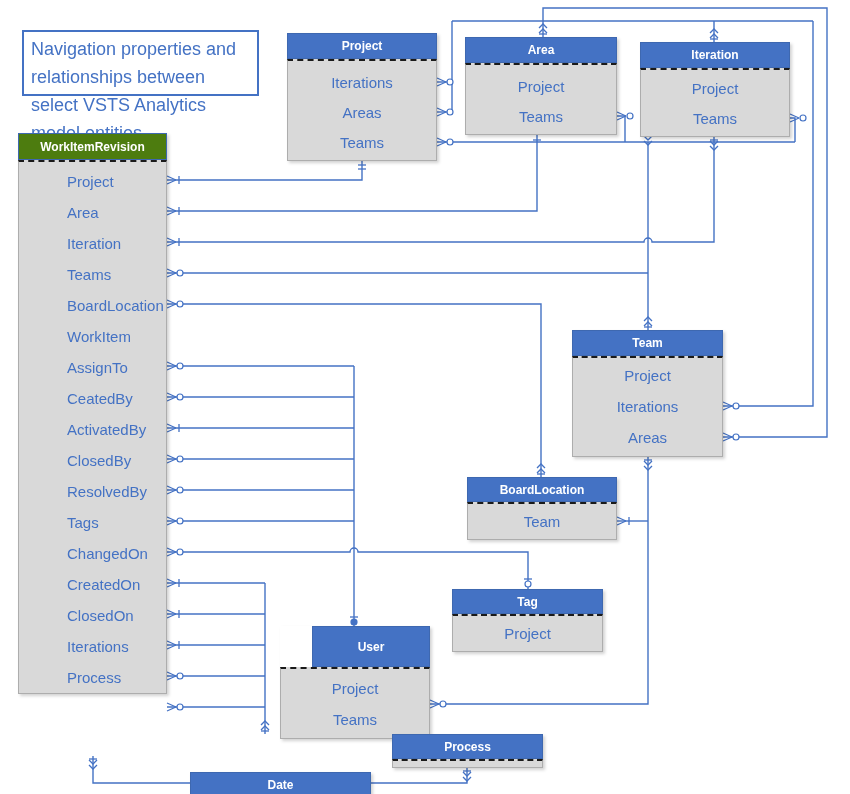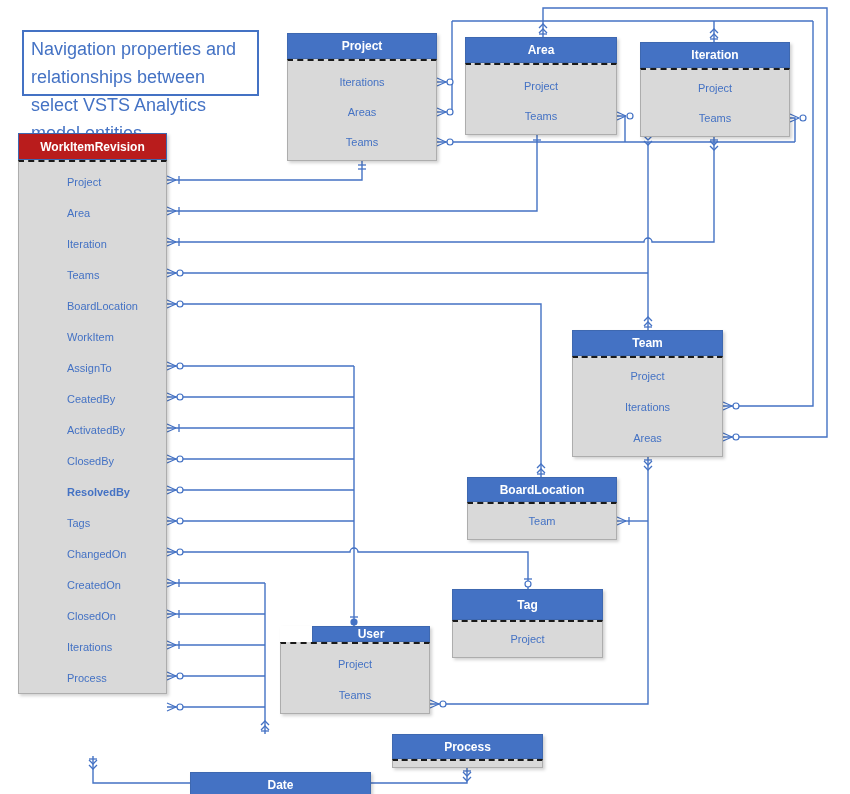--- a/index.html
+++ b/index.html
@@ -9,21 +9,21 @@
   #title-box{position:absolute;left:22px;top:30px;width:237px;height:66px;
              box-sizing:border-box;border:2px solid #4472C4;background:#ffffff;
              color:#4472C4;font-size:18px;line-height:1.55;padding:4px 7px;}
   .entity{position:absolute;box-sizing:border-box;
           box-shadow:2px 2px 3px rgba(0,0,0,0.18);}
   .ehead{box-sizing:border-box;background:#4472C4;border:1px solid #3E68B0;
          color:#ffffff;font-weight:bold;font-size:12px;
          display:flex;align-items:center;justify-content:center;}
   .ebody{box-sizing:border-box;background:#D9D9D9;border:1px solid #ADADAD;
          border-top:2px dashed #1a1a1a;}
-  .erow{box-sizing:border-box;color:#4472C4;font-size:11px;
+  .erow{box-sizing:border-box;color:#4472C4;font-size:15px;
         display:flex;align-items:center;justify-content:center;white-space:nowrap;}
   .erow.left{justify-content:flex-start;padding-left:48px;}
 </style>
 </head>
 <body>
 
 <div id="diagram">
   <svg id="wires" width="850" height="794" viewBox="0 0 850 794">
       <path d="M167,180 H362 V161" fill="none" stroke="#4472C4" stroke-width="1.4"></path>
       <path d="M167,211 H537 V135" fill="none" stroke="#4472C4" stroke-width="1.4"></path>
@@ -170,33 +170,33 @@
       <line x1="463" y1="771" x2="471" y2="771" stroke="#4472C4" stroke-width="1.3"></line>
       <path d="M463,772 L467,776 L471,772" fill="none" stroke="#4472C4" stroke-width="1.3"></path>
       <path d="M463,777 L467,781 L471,777" fill="none" stroke="#4472C4" stroke-width="1.3"></path>
       <line x1="644" y1="135" x2="652" y2="135" stroke="#4472C4" stroke-width="1.3"></line>
       <path d="M644,136 L648,140 L652,136" fill="none" stroke="#4472C4" stroke-width="1.3"></path>
       <path d="M644,141 L648,145 L652,141" fill="none" stroke="#4472C4" stroke-width="1.3"></path>
     </svg>
   <div id="title-box">Navigation properties and relationships between select VSTS Analytics model entities</div>
   <div id="entities">
       <div class="entity" style="left: 18px; top: 133px; width: 149px;">
-        <div class="ehead" style="height: 27px; background: #b91c1c; color: rgb(255, 255, 255);">WorkItemRevision</div>
+        <div class="ehead" style="height: 27px; background: #4d7c0f; color: rgb(255, 255, 255);">WorkItemRevision</div>
         <div class="ebody" style="background: rgb(217, 217, 217); padding-top: 4px; padding-bottom: 0px;">
           <div class="erow left" style="height: 31px; color: rgb(68, 114, 196);">Project</div>
           <div class="erow left" style="height: 31px; color: rgb(68, 114, 196);">Area</div>
           <div class="erow left" style="height: 31px; color: rgb(68, 114, 196);">Iteration</div>
           <div class="erow left" style="height: 31px; color: rgb(68, 114, 196);">Teams</div>
           <div class="erow left" style="height: 31px; color: rgb(68, 114, 196);">BoardLocation</div>
           <div class="erow left" style="height: 31px; color: rgb(68, 114, 196); text-align: right;">WorkItem</div>
           <div class="erow left" style="height: 31px; color: rgb(68, 114, 196);">AssignTo</div>
           <div class="erow left" style="height: 31px; color: rgb(68, 114, 196); text-align: center;">CeatedBy</div>
           <div class="erow left" style="height: 31px; color: rgb(68, 114, 196);">ActivatedBy</div>
           <div class="erow left" style="height: 31px; color: rgb(68, 114, 196);">ClosedBy</div>
-          <div class="erow left" style="height: 31px; color: rgb(68, 114, 196); font-weight: bold;">ResolvedBy</div>
+          <div class="erow left" style="height: 31px; color: rgb(68, 114, 196);">ResolvedBy</div>
           <div class="erow left" style="height: 31px; color: rgb(68, 114, 196);">Tags</div>
           <div class="erow left" style="height: 31px; color: rgb(68, 114, 196);">ChangedOn</div>
           <div class="erow left" style="height: 31px; color: rgb(68, 114, 196);">CreatedOn</div>
           <div class="erow left" style="height: 31px; color: rgb(68, 114, 196);">ClosedOn</div>
           <div class="erow left" style="height: 31px; color: rgb(68, 114, 196);">Iterations</div>
           <div class="erow left" style="height: 31px; color: rgb(68, 114, 196);">Process</div>
         </div>
       </div>
       <div class="entity" style="left: 287px; top: 33px; width: 150px;">
         <div class="ehead" style="height: 26px; background: rgb(68, 114, 196); color: rgb(255, 255, 255);">Project</div>
@@ -228,27 +228,27 @@
           <div class="erow" style="height: 31px; color: rgb(68, 114, 196);">Areas</div>
         </div>
       </div>
       <div class="entity" style="left: 467px; top: 477px; width: 150px;">
         <div class="ehead" style="height: 25px; background: rgb(68, 114, 196); color: rgb(255, 255, 255);">BoardLocation</div>
         <div class="ebody" style="background: rgb(217, 217, 217); padding-top: 2px; padding-bottom: 3px;">
           <div class="erow" style="height: 30px; color: rgb(68, 114, 196);">Team</div>
         </div>
       </div>
       <div class="entity" style="left: 452px; top: 589px; width: 151px;">
-        <div class="ehead" style="height: 31px; background: rgb(68, 114, 196); color: rgb(255, 255, 255);">Tag</div>
+        <div class="ehead" style="height: 25px; background: rgb(68, 114, 196); color: rgb(255, 255, 255);">Tag</div>
         <div class="ebody" style="background: rgb(217, 217, 217); padding-top: 2px; padding-bottom: 3px;">
           <div class="erow" style="height: 30px; color: rgb(68, 114, 196);">Project</div>
         </div>
       </div>
       <div class="entity" style="left: 280px; top: 626px; width: 150px;">
-        <div class="ehead" style="height: 16px; background: rgb(68, 114, 196); color: rgb(255, 255, 255); margin-left: 32px;">User</div>
+        <div class="ehead" style="height: 41px; background: rgb(68, 114, 196); color: rgb(255, 255, 255); margin-left: 32px;">User</div>
         <div class="ebody" style="background: rgb(217, 217, 217); padding-top: 4px; padding-bottom: 3px;">
           <div class="erow" style="height: 31px; color: rgb(68, 114, 196);">Project</div>
           <div class="erow" style="height: 31px; color: rgb(68, 114, 196);">Teams</div>
         </div>
       </div>
       <div class="entity" style="left: 190px; top: 772px; width: 181px; text-align: right;">
         <div class="ehead" style="height: 25px; background: rgb(68, 114, 196); color: rgb(255, 255, 255);">Date</div>
         <div class="ebody" style="background: rgb(217, 217, 217); padding-top: 0px; padding-bottom: 0px; height: 9px;"></div>
       </div>
       <div class="entity" style="left: 392px; top: 734px; width: 151px;">

